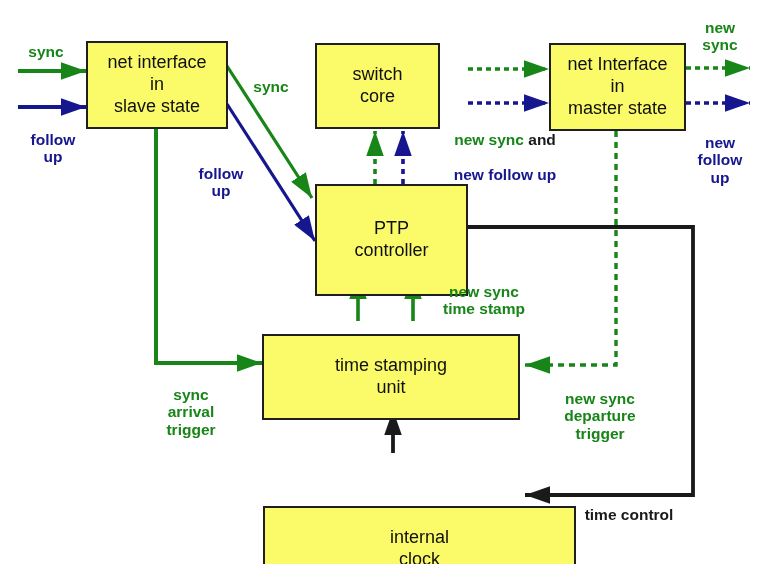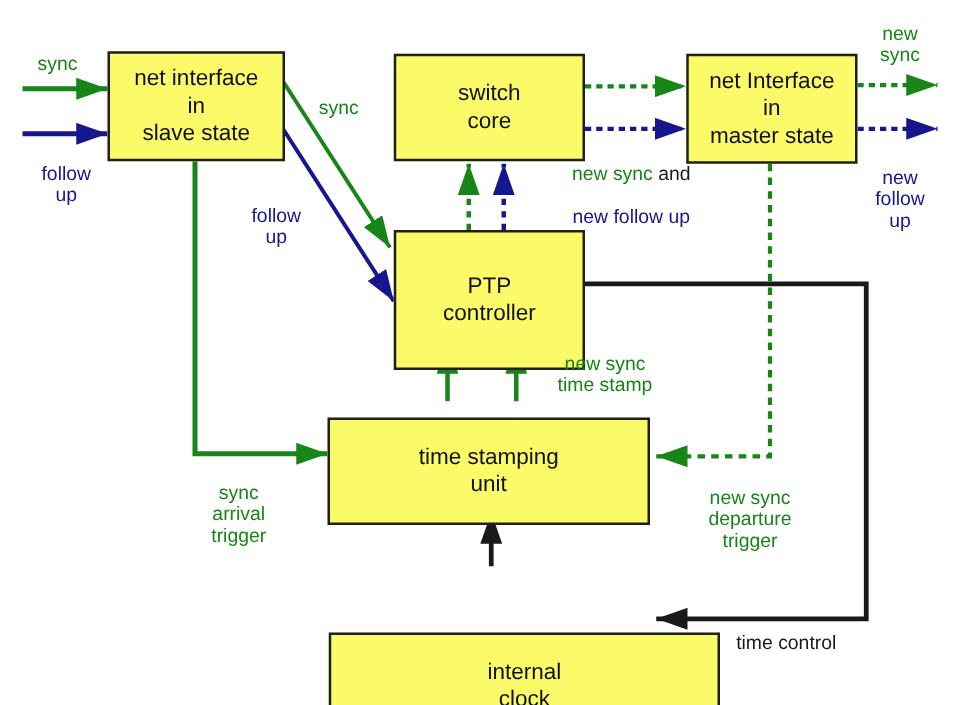--- a/index.html
+++ b/index.html
@@ -32,21 +32,21 @@
     font-size: 18px;
     line-height: 1.22;
     color: var(--box_text, #101010);
     white-space: pre-line;
   }
   .lbl {
     position: absolute;
     transform: translate(-50%, -50%);
     text-align: center;
     font-size: 15.5px;
-    font-weight: normal;
+    font-weight: bold;
     line-height: 1.12;
     white-space: pre-line;
   }
   .green { color: var(--green, #178517); }
   .blue  { color: var(--blue, #16168f); }
   .dark  { color: var(--black, #1a1a1a); }
 </style>
 </head>
 <body>
 
@@ -89,21 +89,21 @@
     <path d="M358 321 L358 274" fill="none" style="stroke:var(--green,#178517)" stroke-width="3.6" marker-end="url(#head-green)"></path>
     <path d="M413 321 L413 274" fill="none" style="stroke:var(--green,#178517)" stroke-width="3.6" marker-end="url(#head-green)"></path>
 
     <path d="M616 131 L616 365 L525 365" fill="none" stroke-dasharray="6 5" style="stroke:var(--green,#178517)" stroke-width="3.4" marker-end="url(#head-green)"></path>
   </svg>
 
   <div class="box" style="left:86px; top:41px; width:142px; height:88px;">net interface
 in
 slave state</div>
 
-  <div class="box" style="left:315px; top:43px; width:153px; height:86px;">switch
+  <div class="box" style="left:315px; top:43px; width:125px; height:86px;">switch
 core</div>
 
   <div class="box" style="left:549px; top:43px; width:137px; height:88px;">net Interface
 in
 master state</div>
 
   <div class="box" style="left:315px; top:184px; width:153px; height:112px;">PTP
 controller</div>
 
   <div class="box" style="left:262px; top:322px; width:258px; height:86px;margin-top:12px;">time stamping

